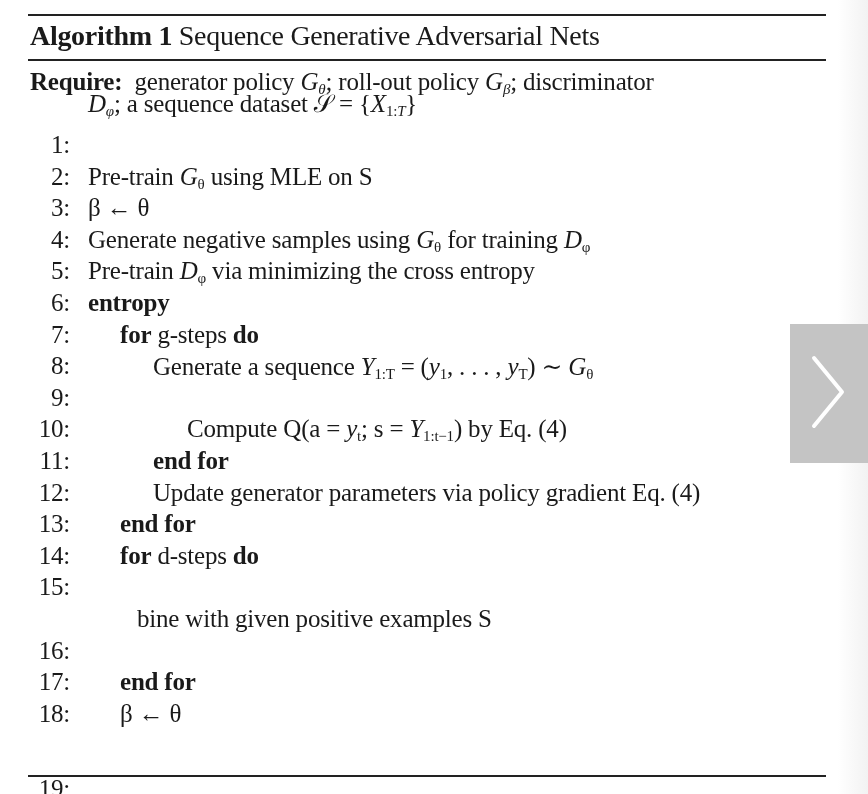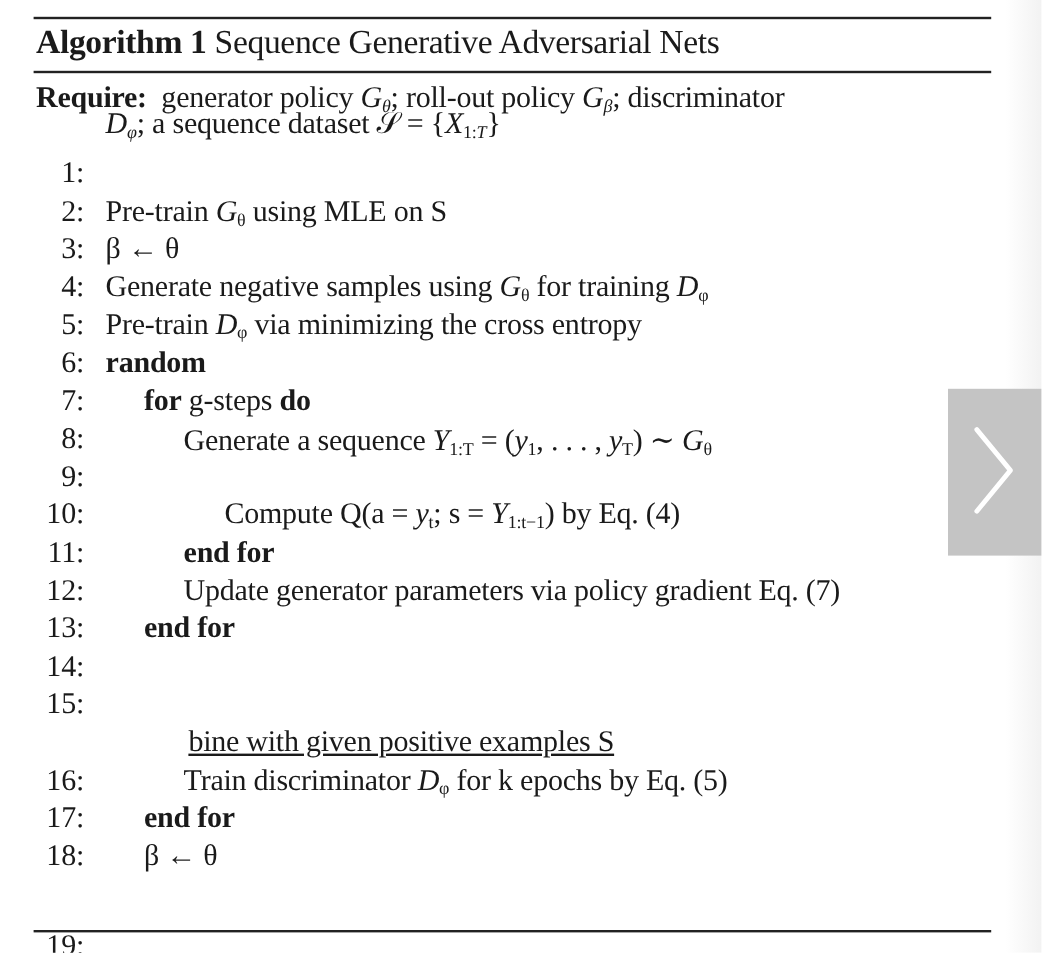--- a/index.html
+++ b/index.html
@@ -57,21 +57,21 @@
     <div class="line" style="top: 225.8px; width: 840px;">
       <span class="num">4:</span>
       <span class="txt" style="left: 88px;">Generate negative samples using <i>G</i><sub>θ</sub> for training <i>D</i><sub>φ</sub></span>
     </div>
     <div class="line" style="top: 257.4px; width: 840px;">
       <span class="num">5:</span>
       <span class="txt" style="left: 88px;">Pre-train <i>D</i><sub>φ</sub> via minimizing the cross entropy</span>
     </div>
     <div class="line" style="top: 289px; width: 840px;">
       <span class="num">6:</span>
-      <span class="txt" style="left: 88px;"><b>random</b></span>
+      <span class="txt" style="left: 88px;"><b>entropy</b></span>
     </div>
     <div class="line" style="top: 320.6px; width: 840px;">
       <span class="num">7:</span>
       <span class="txt" style="left: 120px;"><b>for</b> g-steps <b>do</b></span>
     </div>
     <div class="line" style="top: 352.2px; width: 840px;">
       <span class="num">8:</span>
       <span class="txt" style="left: 153px; text-align: right;">Generate a sequence <i>Y</i><sub>1:T</sub> = (<i>y</i><sub>1</sub>, . . . , <i>y</i><sub>T</sub>) ∼ <i>G</i><sub>θ</sub></span>
     </div>
     <div class="line" style="top: 383.8px; width: 840px;">
@@ -80,39 +80,39 @@
     <div class="line" style="top: 415.4px; width: 840px;">
       <span class="num">10:</span>
       <span class="txt" style="left: 187px;">Compute Q(a = <i>y</i><sub>t</sub>; s = <i>Y</i><sub>1:t−1</sub>) by Eq. (4)</span>
     </div>
     <div class="line" style="top: 447px; width: 840px;">
       <span class="num">11:</span>
       <span class="txt" style="left: 153px;"><b>end for</b></span>
     </div>
     <div class="line" style="top: 478.6px; width: 840px;">
       <span class="num">12:</span>
-      <span class="txt" style="left: 153px;">Update generator parameters via policy gradient Eq. (7)</span>
+      <span class="txt" style="left: 153px;">Update generator parameters via policy gradient Eq. (4)</span>
     </div>
     <div class="line" style="top: 510.2px; width: 840px;">
       <span class="num">13:</span>
       <span class="txt" style="left: 120px;"><b>end for</b></span>
     </div>
     <div class="line" style="top: 541.8px; width: 840px;">
       <span class="num">14:</span>
+      <span class="txt" style="left: 120px;"><b>for</b> d-steps <b>do</b></span>
     </div>
     <div class="line" style="top: 573.4px; width: 840px;">
       <span class="num">15:</span>
     </div>
     <div class="line" style="top: 605px; width: 840px;">
       <span class="num"></span>
-      <span class="txt" style="left: 157px; text-decoration: underline;">bine with given positive examples S</span>
+      <span class="txt" style="left: 137px;">bine with given positive examples S</span>
     </div>
     <div class="line" style="top: 636.6px; width: 840px;">
       <span class="num">16:</span>
-      <span class="txt" style="left: 153px;">Train discriminator <i>D</i><sub>φ</sub> for k epochs by Eq. (5)</span>
     </div>
     <div class="line" style="top: 668.2px; width: 840px;">
       <span class="num">17:</span>
       <span class="txt" style="left: 120px;"><b>end for</b></span>
     </div>
     <div class="line" style="top: 699.8px; width: 840px;">
       <span class="num">18:</span>
       <span class="txt" style="left: 120px;">β ← θ</span>
     </div>
     <div class="line" style="top: 775px; width: 840px;">

